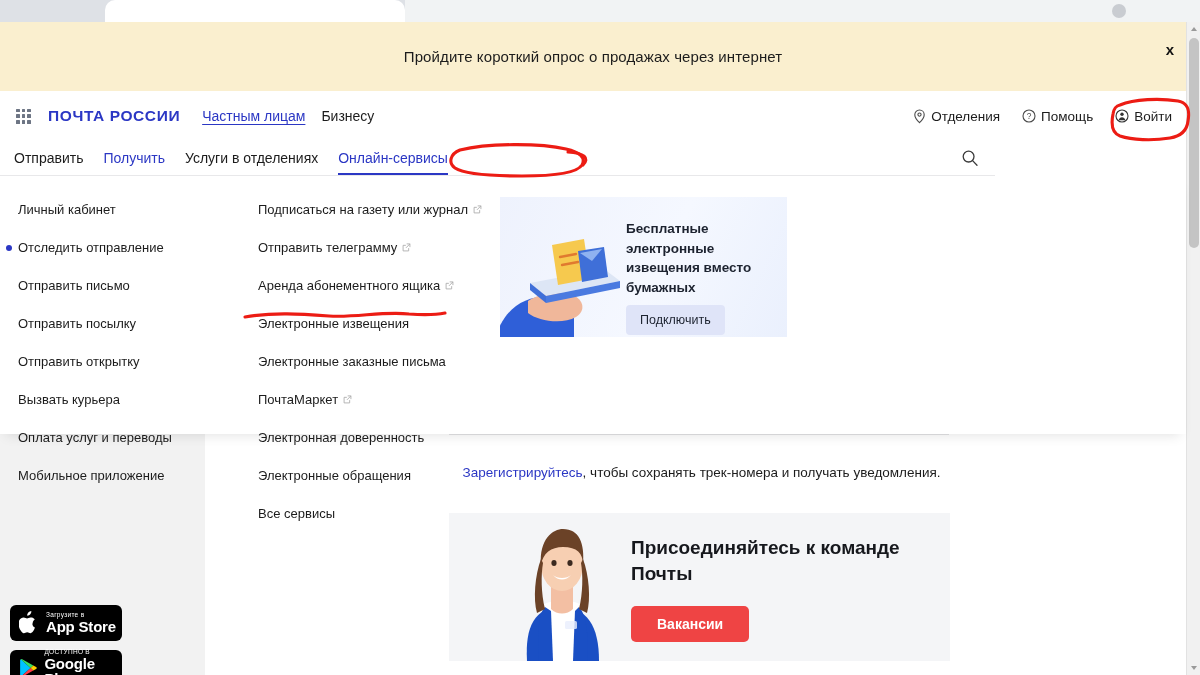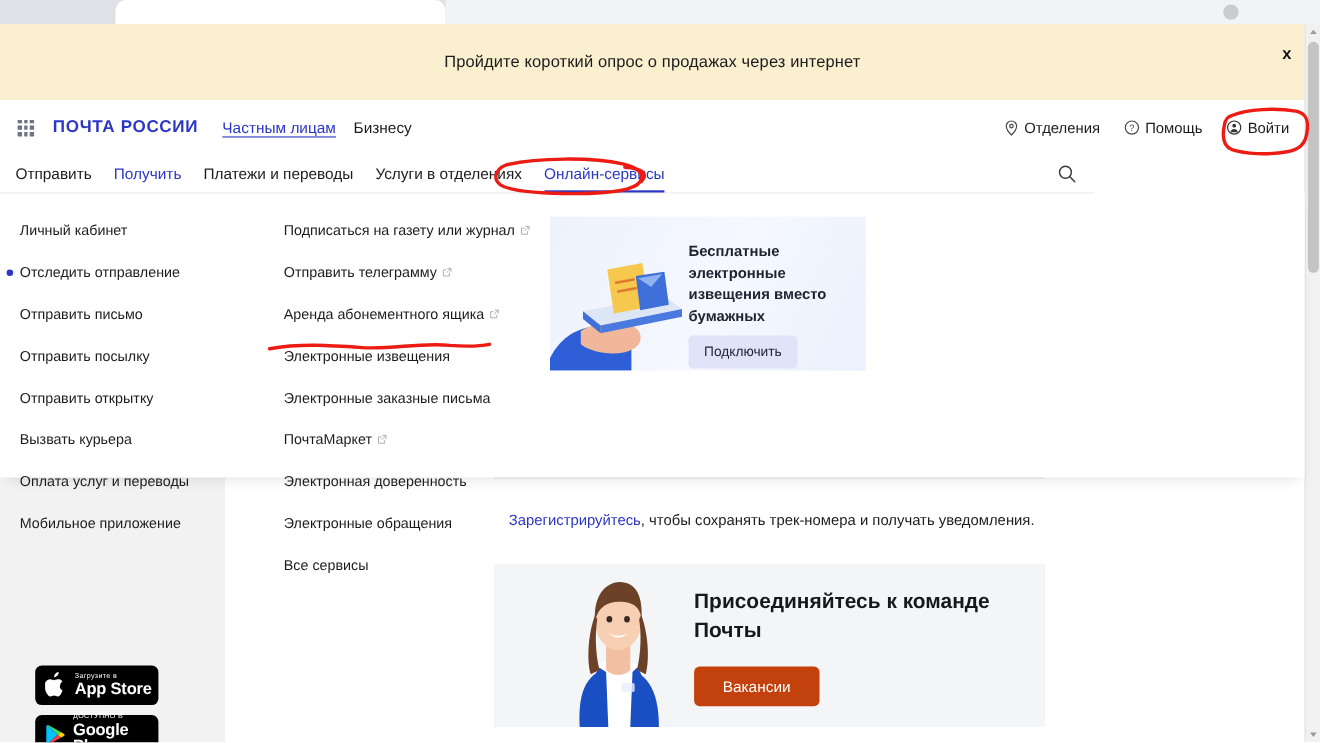--- a/index.html
+++ b/index.html
@@ -183,29 +183,30 @@
     position:absolute; top:513px; left:449px; width:501px; height:148px;
     background:#f4f5f7; overflow:hidden;
   }
   .job-photo { position:absolute; left:38px; top:0; width:150px; height:148px; }
   .job-title {
     position:absolute; left:182px; top:22px;
     font-size:19px; font-weight:bold; color:#16181d; line-height:1.35;
   }
   .job-btn {
     position:absolute; left:182px; top:93px;
-    background:#c2410c; color:#fff;
+    background:#ef4444; color:#fff;
     border:none; border-radius:5px;
     font-size:14px; padding:10px 26px; cursor:pointer;
     font-family:"Liberation Sans", sans-serif;
+    font-weight:bold;
   }
 
   
   .store-badge {
-    position:absolute; left:32px;
+    position:absolute; left:10px;
     width:112px; height:36px;
     background:#000; border-radius:6px;
     display:flex; align-items:center; padding-left:9px; gap:7px;
     cursor:pointer;
   }
   .store-badge.apple { top:605px; }
   .store-badge.google { top:650px; }
   .sb-text { display:flex; flex-direction:column; line-height:1.05; }
   .sb-small { color:#fff; font-size:6.5px; letter-spacing:.3px; }
   .sb-big { color:#fff; font-size:15px; font-weight:bold; letter-spacing:-.2px; }
@@ -294,21 +295,20 @@
         </svg>
         <span>Войти</span>
       </div>
     </div>
   </div>
 
   <div class="nav-row">
     <div class="nav-items">
       <span class="nav-item">Отправить</span>
       <span class="nav-item blue">Получить</span>
-      <span class="nav-item">Платежи и переводы</span>
       <span class="nav-item">Услуги в отделениях</span>
       <span class="nav-item active">Онлайн-сервисы</span>
     </div>
     <div class="nav-search">
       <svg width="18" height="18" viewBox="0 0 18 18">
         <circle cx="7.6" cy="7.6" r="5.4" fill="none" stroke="#3a3a3a" stroke-width="1.3"></circle>
         <line x1="11.6" y1="11.6" x2="16" y2="16.2" stroke="#3a3a3a" stroke-width="1.3" stroke-linecap="round"></line>
       </svg>
     </div>
   </div>

